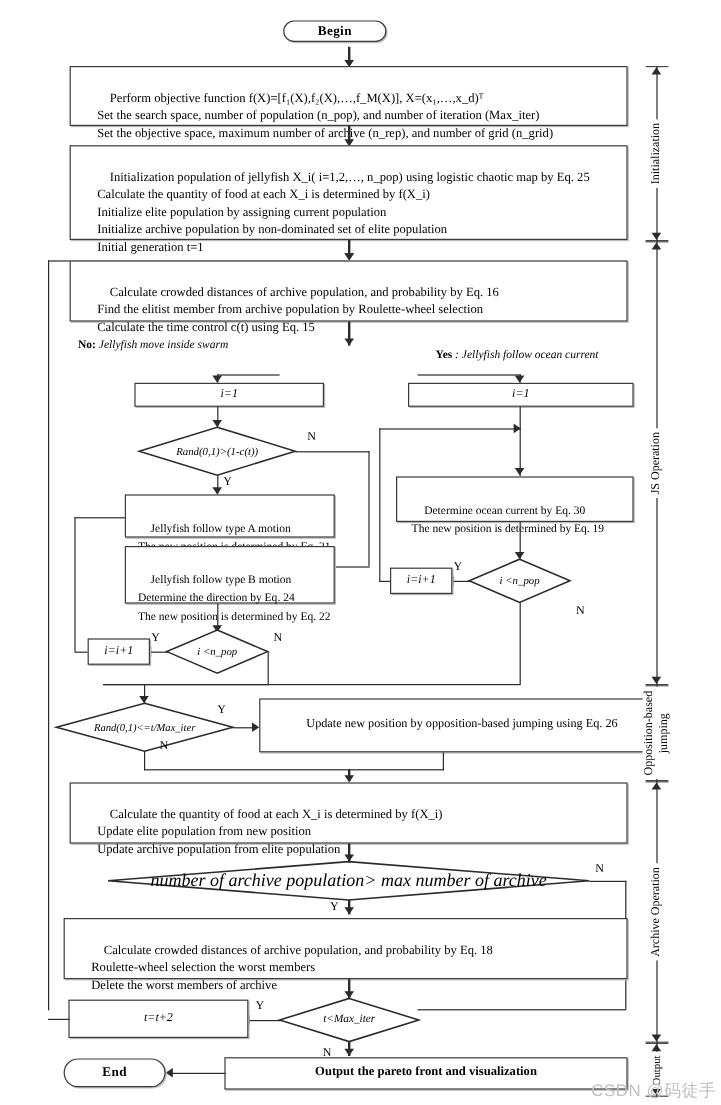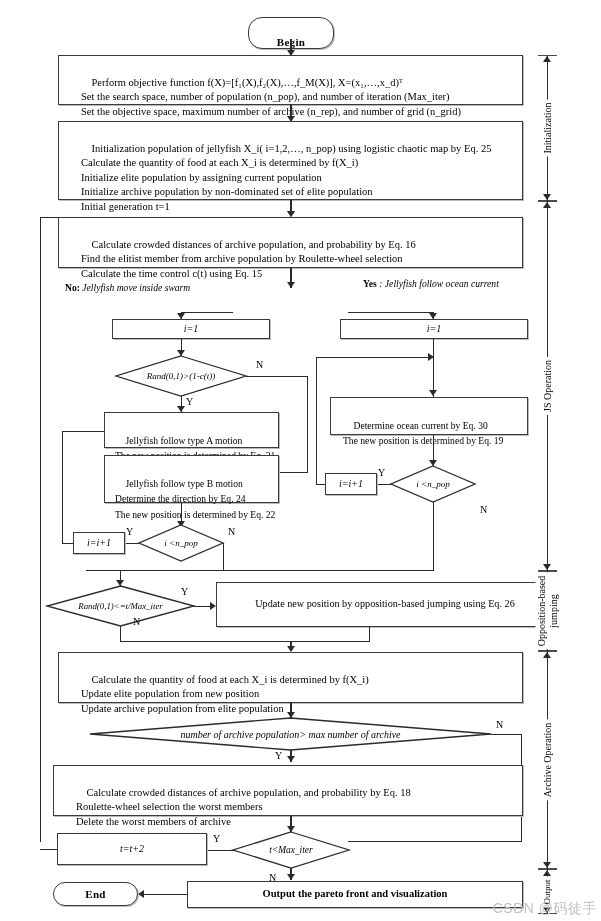--- a/index.html
+++ b/index.html
@@ -77,21 +77,21 @@
     font-size:14px;color:#c0c0c0;font-family:"Liberation Sans",sans-serif;
     letter-spacing:.5px;
   }
   i{font-style:italic;}
 </style>
 </head>
 <body>
 
 <div id="page">
 
-  <div class="node term" style="left:248px;top:17px;width:86px;height:32px;align-items:flex-end;">
+  <div class="node term" style="left:236px;top:17px;width:86px;height:18px;">
     <span>Begin</span>
   </div>
   <div class="ln lnv" style="left:290.4px;top:39px;height:13px;"></div>
   <div class="ar ar-d" style="left:286.6px;top:50px;"></div>
 
   <div class="node box" style="left:58px;top:55px;width:465px;height:50px;">
     <span>Perform objective function f(X)=[f₁(X),f₂(X),…,f_M(X)], X=(x₁,…,x_d)ᵀ
 Set the search space, number of population (n_pop), and number of iteration (Max_iter)
 Set the objective space, maximum number of archive (n_rep), and number of grid (n_grid)</span>
   </div>
@@ -118,21 +118,21 @@
 Calculate the time control c(t) using Eq. 15</span>
   </div>
   <div class="ln lnv" style="left:290.4px;top:268px;height:20px;"></div>
   <div class="ar ar-d" style="left:286.6px;top:282px;"></div>
 
 
   <div class="brlab" style="left:65px;top:282px;">
     <b>No:</b>
     <i>Jellyfish move inside swarm</i>
   </div>
-  <div class="brlab" style="left:363px;top:278px;">
+  <div class="brlab" style="left:363px;top:290px;">
     <b>Yes</b>
     <i>: Jellyfish follow ocean current</i>
   </div>
 
   <div class="ln lnh" style="left:181px;top:312px;width:52px;"></div>
   <div class="ln lnv" style="left:181px;top:312px;height:8px;"></div>
   <div class="ar ar-d" style="left:177.4px;top:313px;"></div>
 
   <div class="ln lnh" style="left:348px;top:312px;width:86px;"></div>
   <div class="ln lnv" style="left:433px;top:312px;height:8px;"></div>
@@ -267,21 +267,21 @@
 Update elite population from new position
 Update archive population from elite population</span>
   </div>
   <div class="ln lnv" style="left:290.4px;top:703px;height:15px;"></div>
   <div class="ar ar-d" style="left:286.6px;top:712px;"></div>
 
   <div class="dia" style="left:90px;top:718px;width:401px;height:32px;">
     <svg width="401" height="32" viewBox="0 0 401 32">
       <polygon points="200.5,0 401,16 200.5,32 0,16" fill="#ffffff" stroke="#2b2b2b" stroke-width="1.3"></polygon>
     </svg>
-    <div class="dlab" style="font-size:10px;">number of archive population&gt; max number of archive</div>
+    <div class="dlab" style="font-size:15px;">number of archive population&gt; max number of archive</div>
   </div>
   <div class="elab" style="left:496px;top:719px;">N</div>
   <div class="elab" style="left:275px;top:750px;">Y</div>
 
   <div class="ln lnh" style="left:491px;top:734px;width:31px;"></div>
   <div class="ln lnv" style="left:521px;top:734px;height:107px;"></div>
 
   <div class="ln lnv" style="left:290.4px;top:750px;height:12px;"></div>
   <div class="ar ar-d" style="left:286.6px;top:756px;"></div>
 

